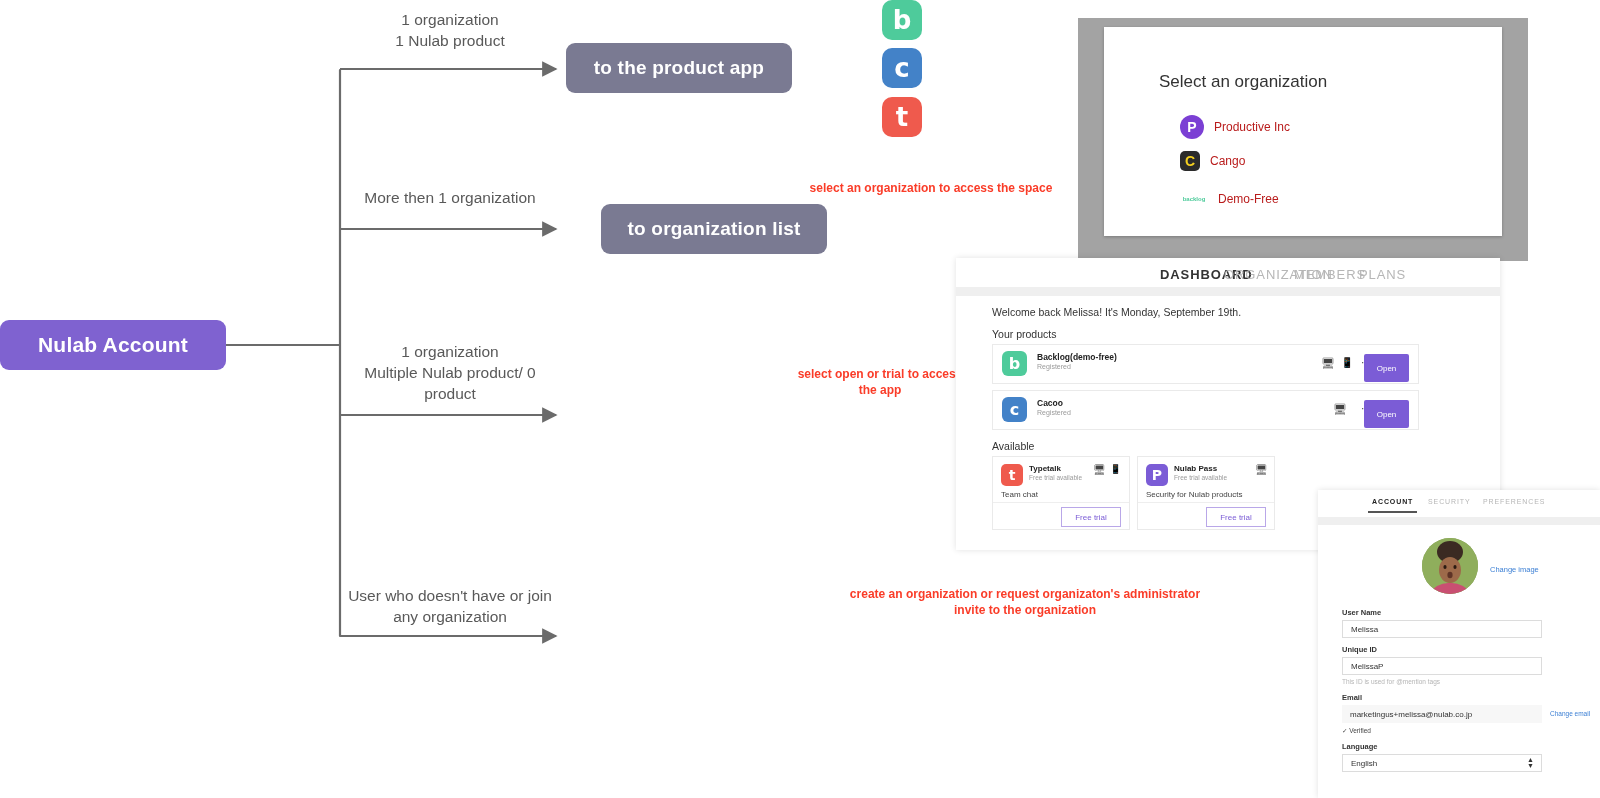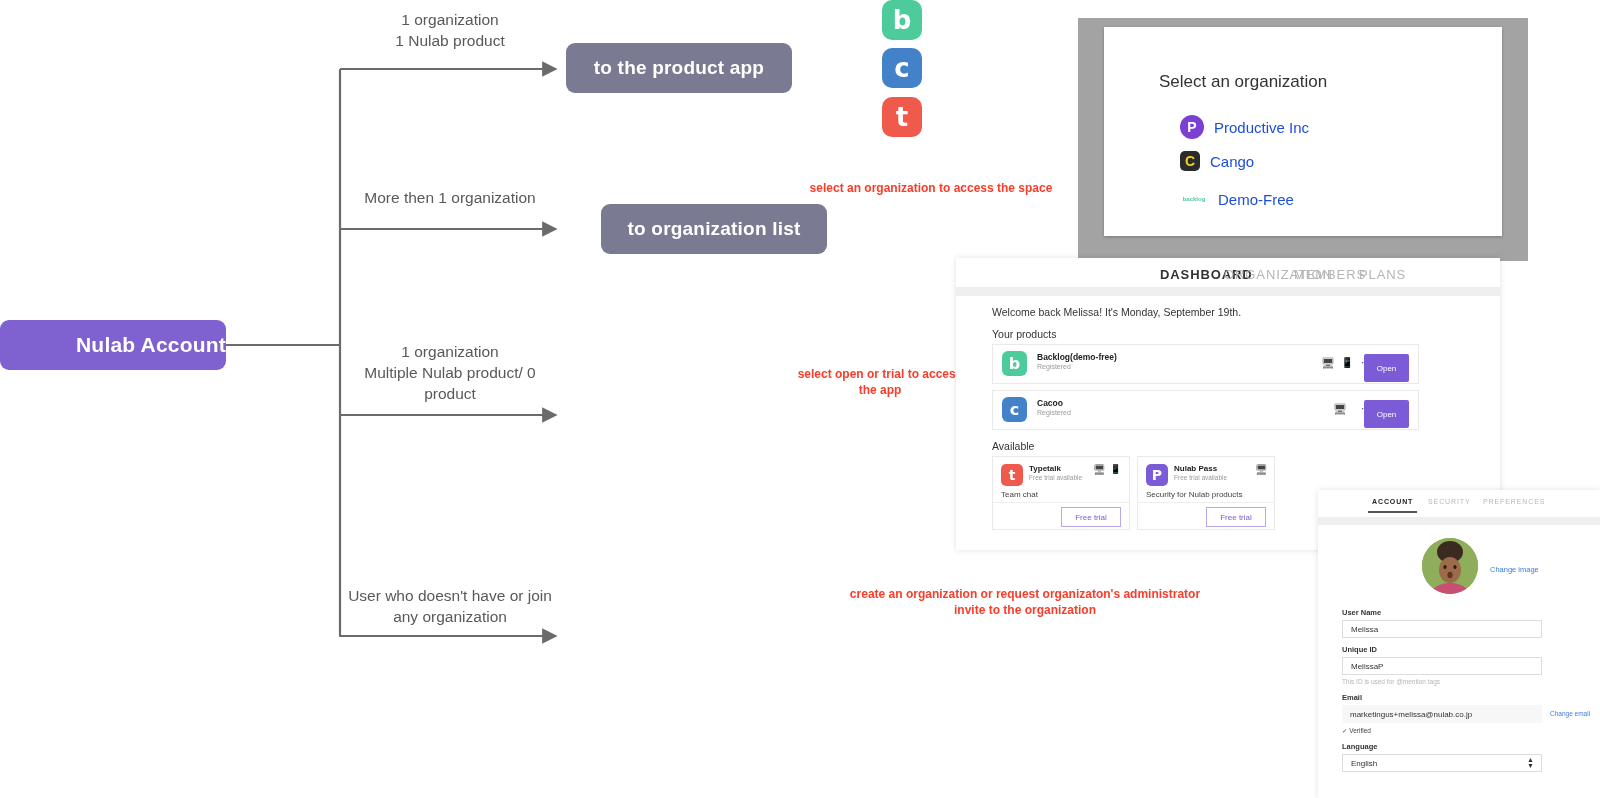--- a/index.html
+++ b/index.html
@@ -6,21 +6,21 @@
   body{width:1600px;height:798px;position:relative;overflow:hidden;
        font-family:"Liberation Sans","DejaVu Sans",sans-serif;}
   #stage{position:absolute;left:0;top:0;width:1600px;height:798px;}
 
   
   #flow-svg{position:absolute;left:0;top:0;width:1600px;height:798px;}
 
   .node{position:absolute;display:flex;align-items:center;justify-content:center;
         text-align:center;color:#fff;font-weight:bold;border-radius:9px;
         line-height:1.15;letter-spacing:.2px;}
-  .node.root{background:#7f62d0;font-size:21px;justify-content:flex-end;}
+  .node.root{background:#7f62d0;font-size:21px;}
   .node.dest{background:#7a7a92;font-size:19px;}
 
   .edge-label{position:absolute;color:#595959;font-size:15.5px;text-align:center;
               line-height:1.35;white-space:pre-line;}
 
   .note{position:absolute;color:#fa3c28;font-weight:bold;font-size:12px;
         text-align:center;line-height:1.35;white-space:pre-line;}
 
   
   .app-icon{position:absolute;width:40px;height:40px;border-radius:10px;
@@ -28,21 +28,21 @@
             display:flex;align-items:center;justify-content:center;
             font-family:"DejaVu Sans",sans-serif;}
 
   
   #org-window{position:absolute;left:1078px;top:18px;width:406px;height:243px;
               background:#a3a3a3;padding-left:44px;}
   #org-window .inner{position:absolute;left:26px;top:9px;right:26px;bottom:25px;
               background:#fff;box-shadow:0 1px 3px rgba(0,0,0,.25);}
   #org-title{position:absolute;left:55px;top:45px;font-size:17px;color:#333;}
   .org-row{position:absolute;left:76px;display:flex;align-items:center;gap:10px;}
-  .org-row .name{font-size:15px;color:#1d4ed8;}
+  .org-row .name{font-size:12px;color:#b91c1c;}
   .org-logo{width:24px;height:24px;display:flex;align-items:center;justify-content:center;
             font-size:14px;font-weight:bold;color:#fff;}
 
   
   #dash{position:absolute;left:956px;top:258px;width:544px;height:292px;
         background:#fff;box-shadow:0 0 6px rgba(0,0,0,.12);overflow:hidden;}
   #dash-tabs{position:absolute;left:0;top:0;width:100%;height:29px;background:#fff;}
   .dtab{position:absolute;top:9px;font-size:13px;letter-spacing:.9px;color:#b6b6b6;padding-left:48px;}
   .dtab.active{color:#333;font-weight:bold;}
   .dtab.active::after{content:"";position:absolute;left:-4px;right:-4px;bottom:-9px;

